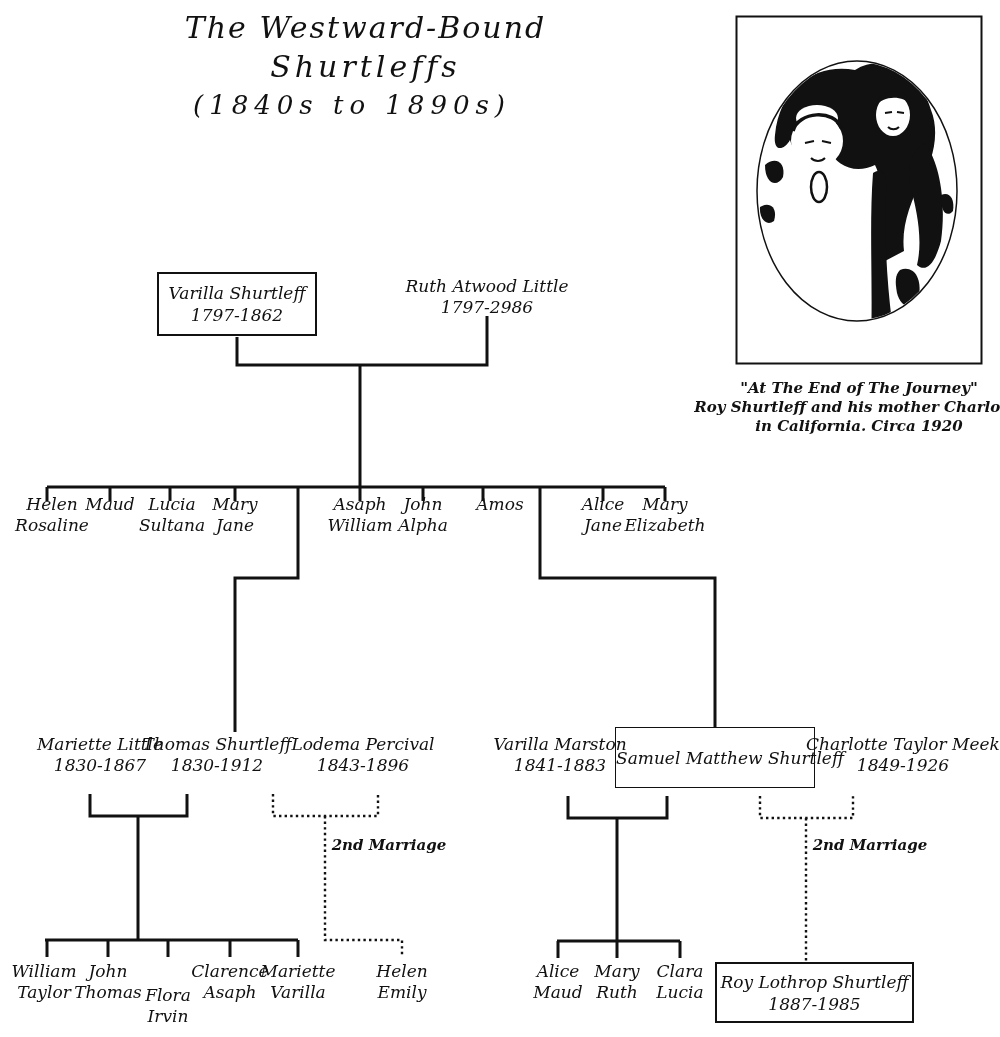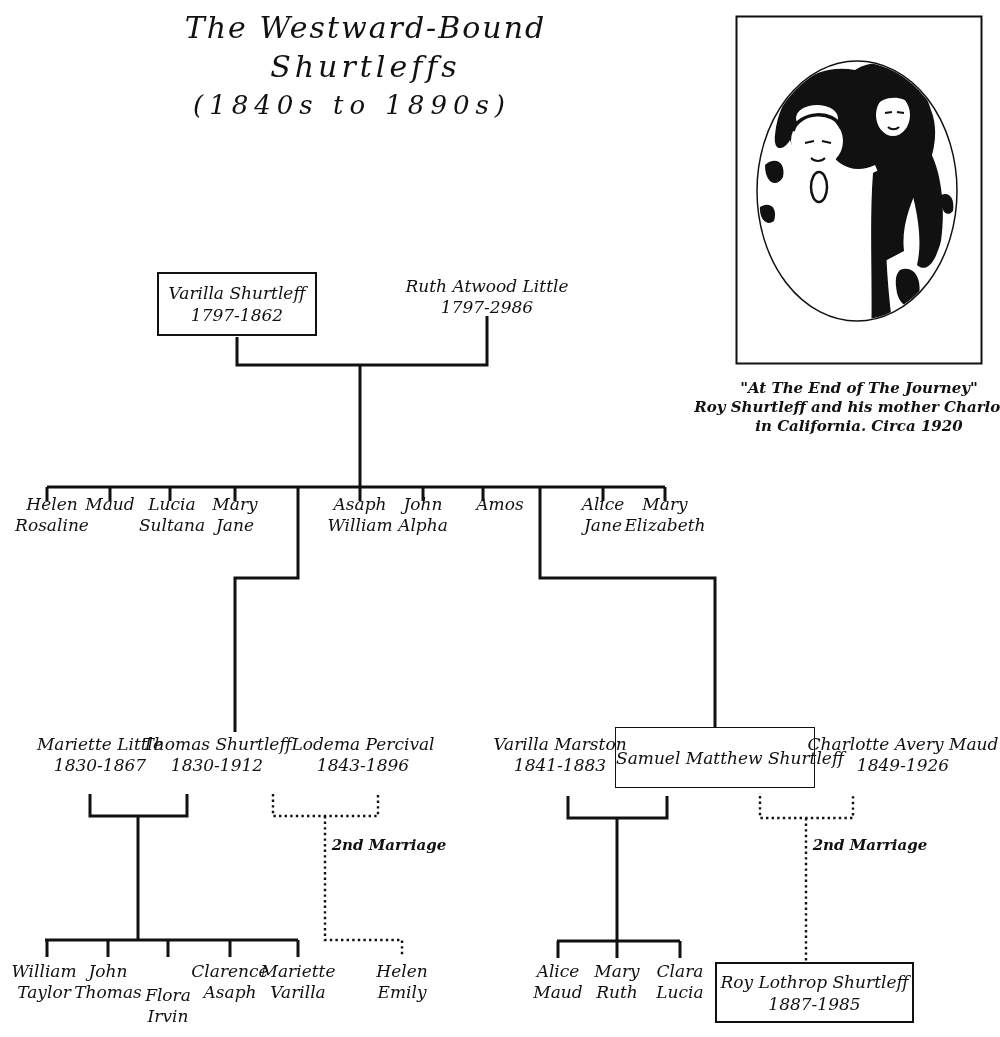--- a/index.html
+++ b/index.html
@@ -161,21 +161,21 @@
   <div>1843-1896</div>
 </div>
 <div class="abs center it person" style="left:560px;top:734px;">
   <div>Varilla Marston</div>
   <div>1841-1883</div>
 </div>
 <div class="abs pbox it" style="left:615px;top:727px;width:200px;height:61px;border-width:1.5px;">
   <div>Samuel Matthew Shurtleff</div>
 </div>
 <div class="abs center it person" style="left:903px;top:734px;">
-  <div>Charlotte Avery Maud</div>
+  <div>Charlotte Taylor Meek</div>
   <div>1849-1926</div>
 </div>
 
 <div class="abs center it mlabel" style="left:389px;top:836px;">2nd Marriage</div>
 <div class="abs center it mlabel" style="left:870px;top:836px;">2nd Marriage</div>
 
 <div class="abs center it person" style="left:44px;top:961px;">
   <div>William</div>
   <div>Taylor</div>
 </div>

